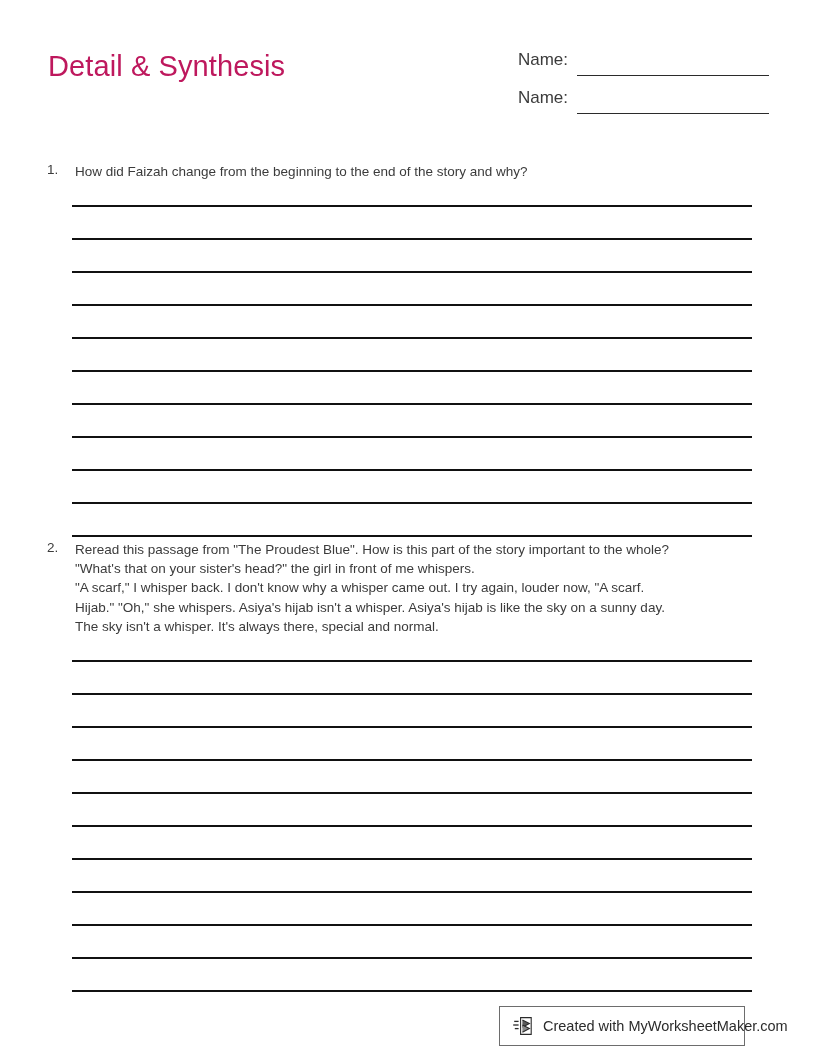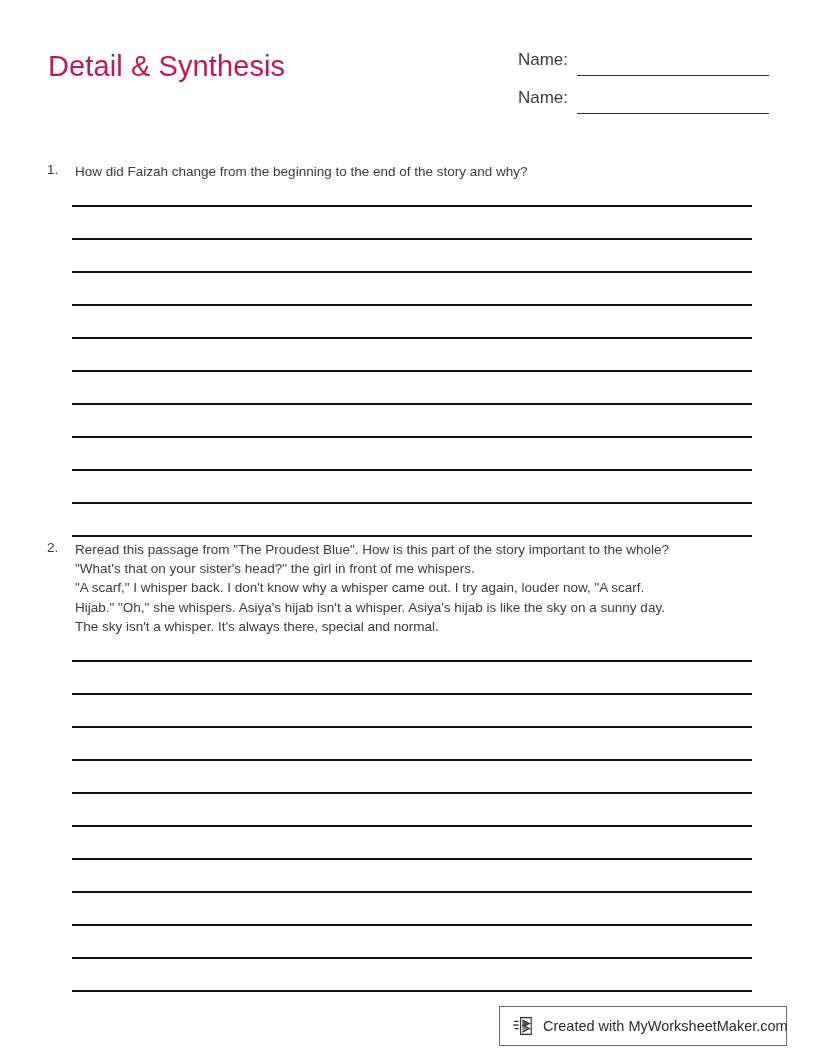--- a/index.html
+++ b/index.html
@@ -101,21 +101,21 @@
     height: 35.1px;
   }
   #question-1-lines { margin-top: 24px; }
   #question-2-lines { margin-top: 24px; }
 
   
   #footer-credit {
     position: absolute;
     left: 499px;
     top: 1006px;
-    width: 288px;
+    width: 246px;
     height: 40px;
     border: 1.2px solid #6d6d6d;
     background: #ffffff;
     display: flex;
     align-items: center;
     padding-left: 12px;
     text-align: right;
   }
   #footer-logo-icon {
     width: 24px;

